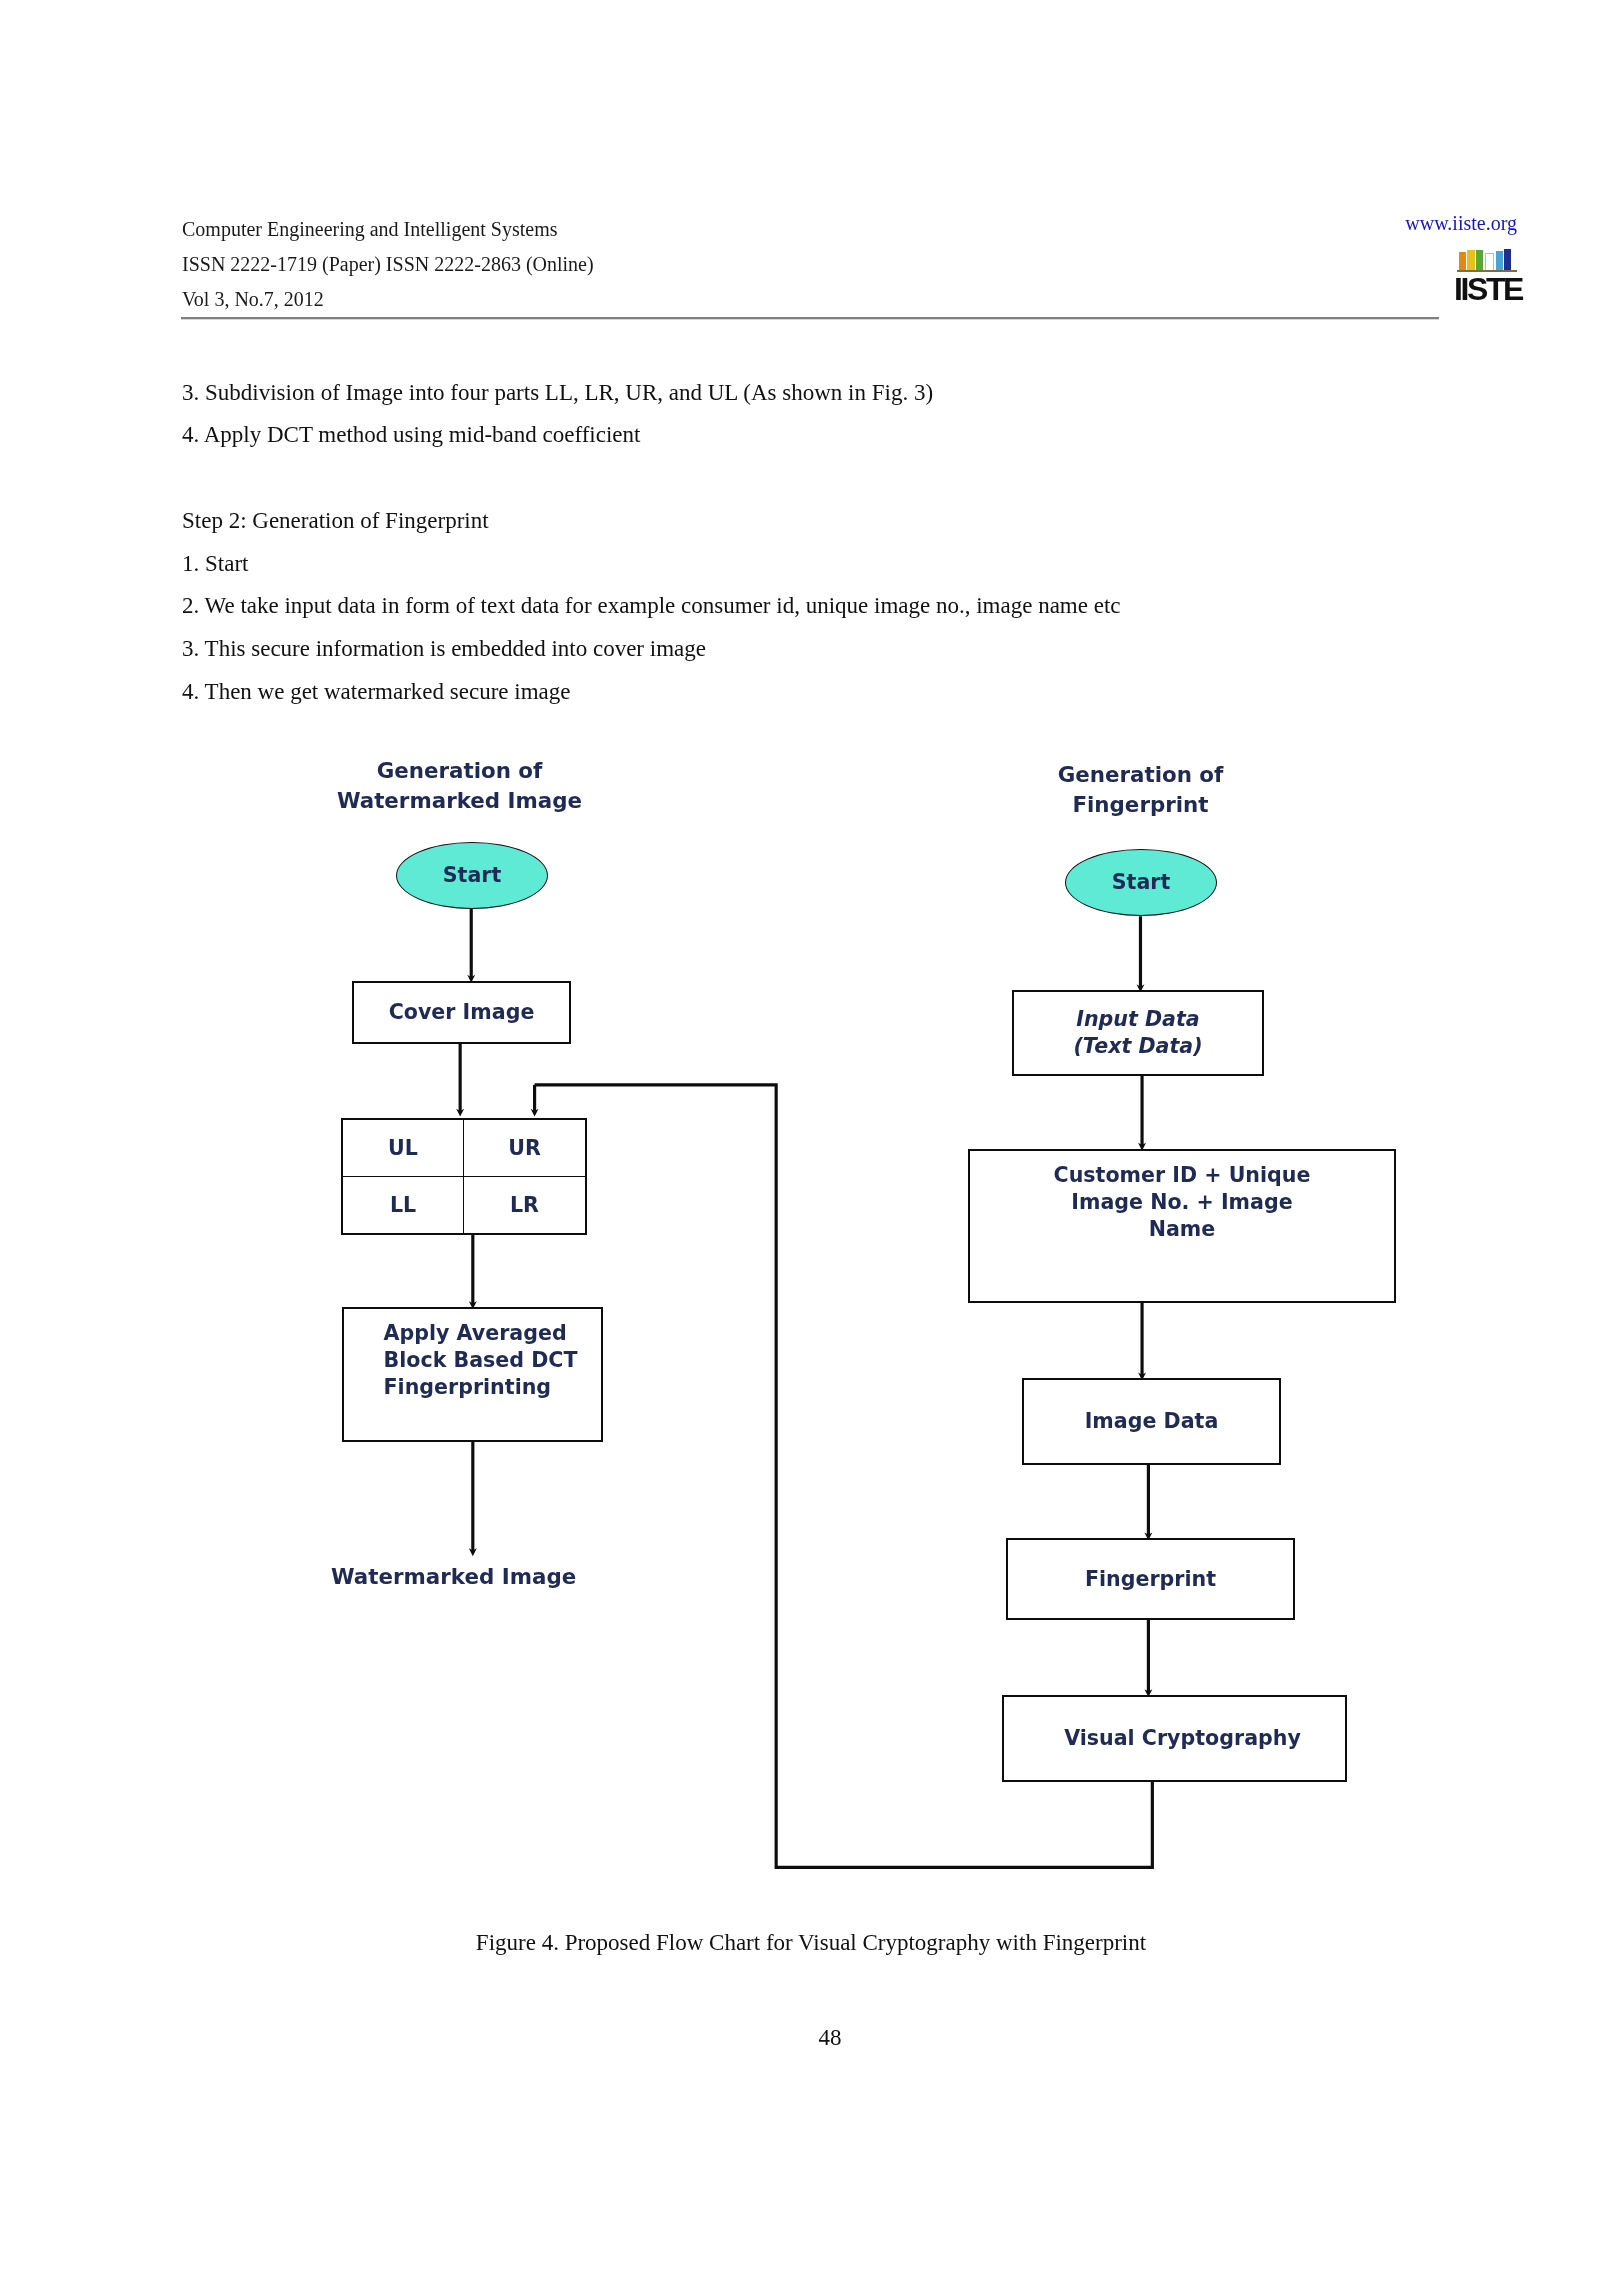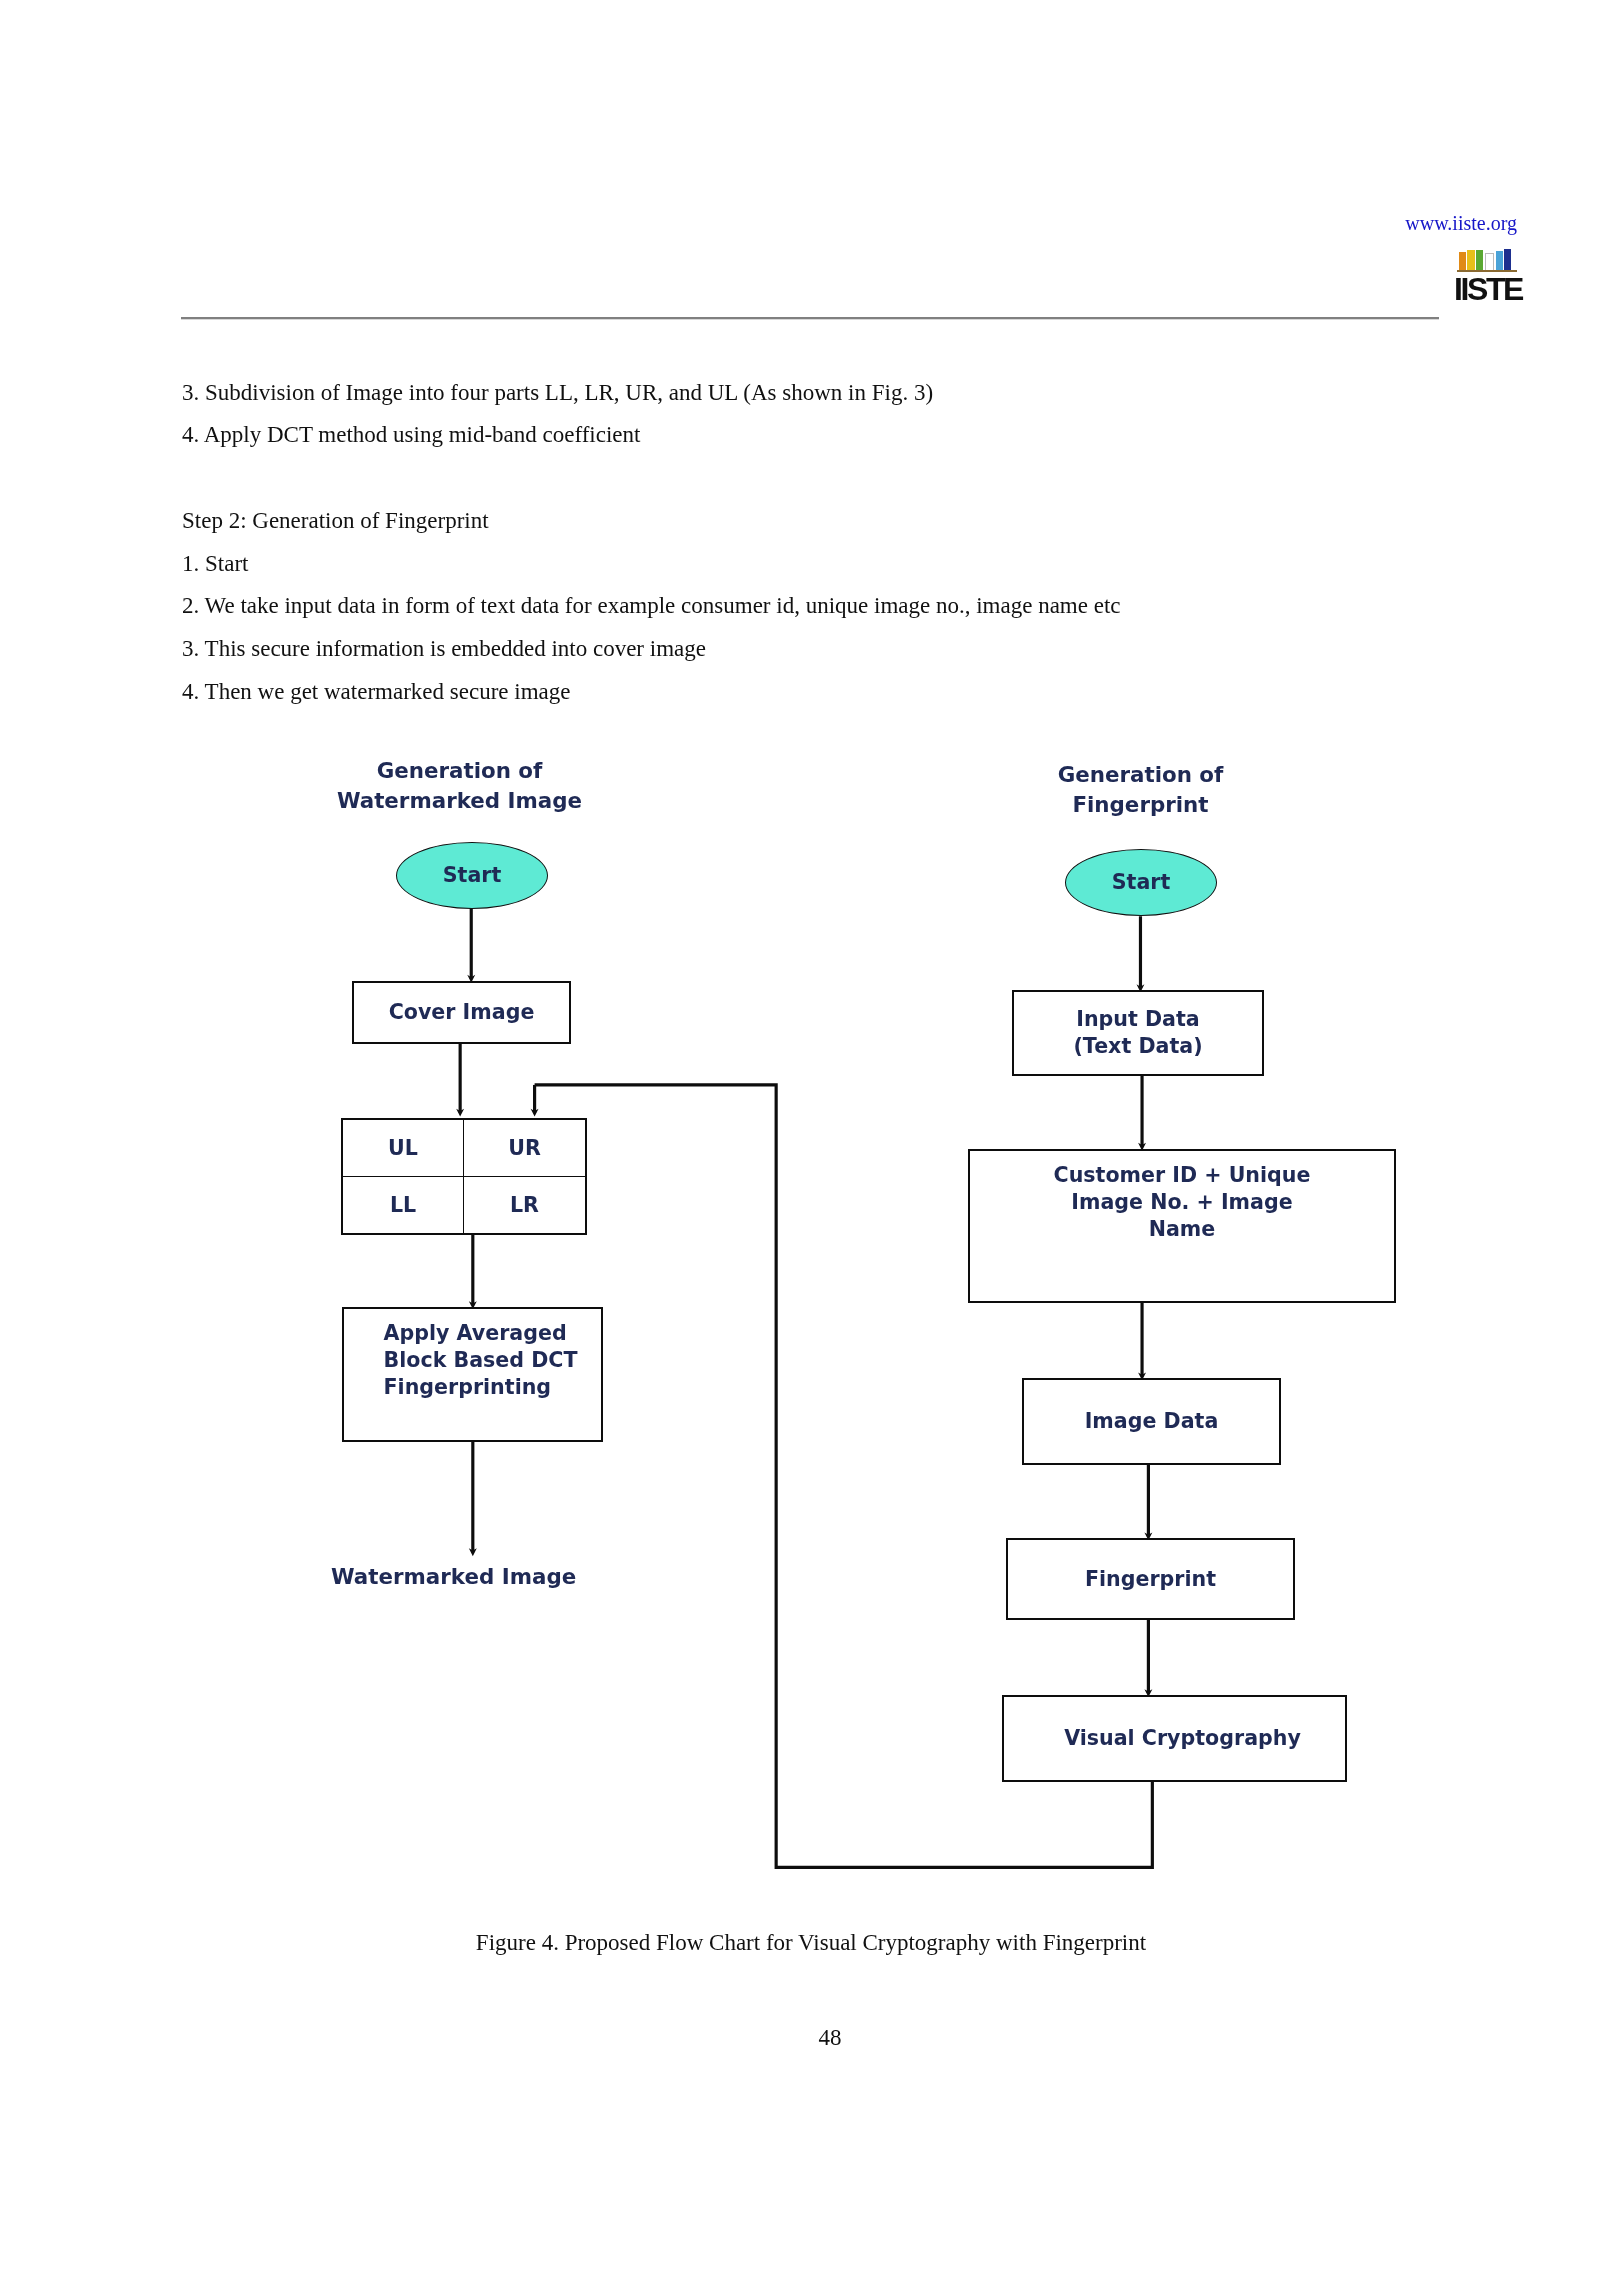--- a/index.html
+++ b/index.html
@@ -208,20 +208,25 @@
     font-size: 23px;
     color: #111111;
     padding-left: 19px;
   }
 </style>
 </head>
 <body>
 
 <div id="page">
 
+  <div class="hdr-left">
+    <span class="hdr-line">Computer Engineering and Intelligent Systems</span>
+    <span class="hdr-line">ISSN 2222-1719 (Paper) ISSN 2222-2863 (Online)</span>
+    <span class="hdr-line">Vol 3, No.7, 2012</span>
+  </div>
 
   <div class="hdr-url">www.iiste.org</div>
 
   <div class="logo-wrap">
     <div class="logo-books">
       <span class="book b1"></span>
       <span class="book b2"></span>
       <span class="book b3"></span>
       <span class="book b4"></span>
       <span class="book b5"></span>
@@ -292,21 +297,21 @@
 
   <div class="fc-plain" style="left:331px; top:1564px;">Watermarked Image</div>
 
   <div class="fc-title" style="left:990px; top:760px; width:301px;">Generation of
 Fingerprint</div>
 
   <div class="fc-oval" style="left:1065px; top:849px; width:152px; height:67px;">
     <span class="fc-label" style="position:static;">Start</span>
   </div>
 
-  <div class="fc-box" style="left:1012px; top:990px; width:252px; height:86px;">
+  <div class="fc-box" style="left:1012px; top:990px; width:252px; height:86px;font-style:italic;">
     <span class="fc-label" style="position:static;">Input Data
 (Text Data)</span>
   </div>
 
   <div class="fc-box align-top" style="left:968px; top:1149px; width:428px; height:154px;">
     <span class="fc-label" style="position:static;">Customer ID + Unique
 Image No. + Image
 Name</span>
   </div>
 

